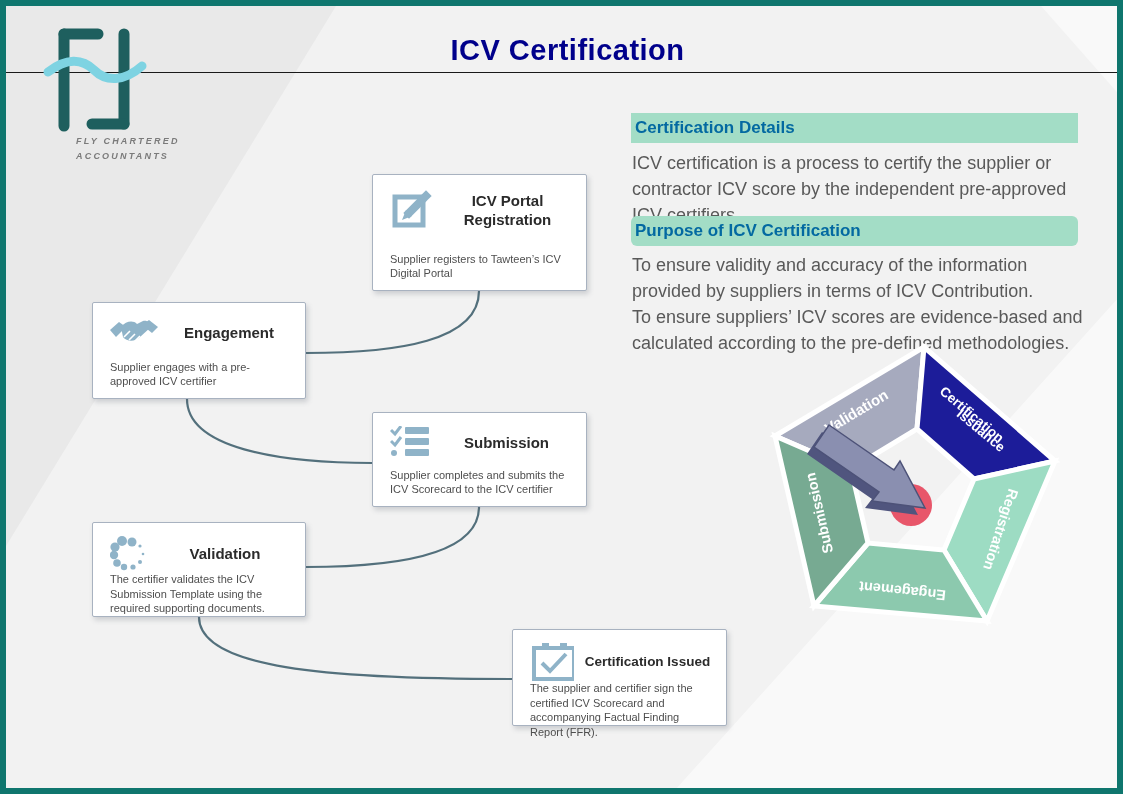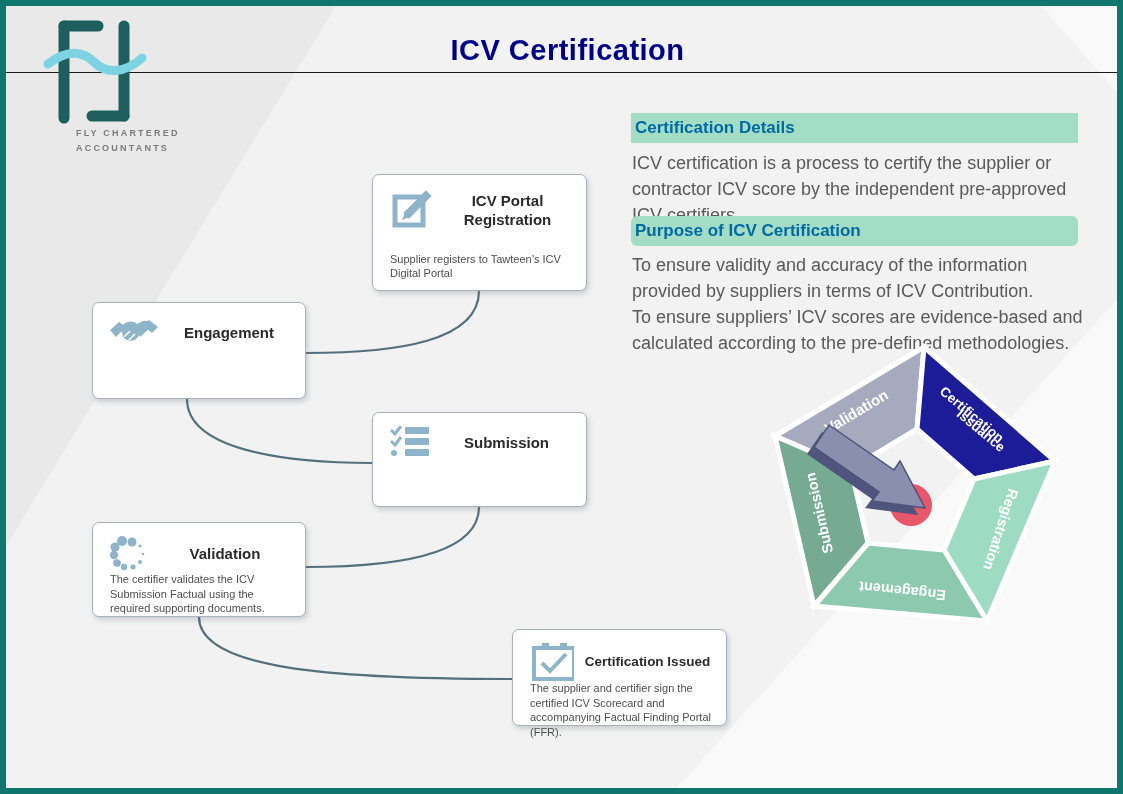--- a/index.html
+++ b/index.html
@@ -10,27 +10,27 @@
   }
   svg { display:block; }
   .layer { position:absolute; left:0; top:0; width:1123px; height:794px; pointer-events:none; }
 
   .main-title {
     position:absolute; left:0; top:28px; width:1123px; text-align:center;
     font-size:29px; font-weight:bold; color:#00008b; letter-spacing:0.5px;
   }
   .header-rule { position:absolute; left:0; top:66px; width:1123px; height:1px; background:#1a1a1a; }
 
-  .logo-wrap { position:absolute; left:30px; top:0; width:150px; height:150px; }
+  .logo-wrap { position:absolute; left:30px; top:8px; width:150px; height:150px;font-style:italic; }
   .logo-text { position:absolute; left:40px; width:130px; color:#7b7b7b; font-size:9px; letter-spacing:2.2px; font-weight:bold; }
   .logo-text.l1 { top:122px; }
   .logo-text.l2 { top:137px; }
 
   .flow-box {
-    position:absolute; background:#fff; border:1px solid #a8b2c0; border-radius:7px;
+    position:absolute; background:#fff; border:1px solid #a8b2c0; border-radius:2px;
     box-shadow:2px 3px 5px rgba(90,100,110,0.25);
     display:flex; flex-direction:column; padding:13px 13px 9px 17px;
   }
   .box-head { display:flex; align-items:center; gap:8px; }
   .box-title { flex:1; text-align:center; font-weight:bold; font-size:15px; color:#2b2b2b; line-height:1.3; }
   .box-title.sm { font-size:13.5px; }
   .box-desc { margin-top:auto; font-size:11px; color:#4e4e4e; line-height:1.32; }
 
   .section-bar {
     position:absolute; left:625px; width:447px; height:30px; background:#a3ddc6;
@@ -96,66 +96,68 @@
   <div class="flow-box" style="left:86px; top:296px; width:214px; height:97px;">
     <div class="box-head">
       <svg width="48" height="34" viewBox="0 0 48 34">
         <polygon points="0,14 9,6 16,11 6,21" fill="#8fb3c8"></polygon>
         <polygon points="48,11 39,4 32,9 42,17" fill="#8fb3c8"></polygon>
         <path d="M11,11 C16,5 23,4 27,8 L33,5 C37,4 41,7 41,11 L30,21 C25,26 17,26 13,21 Z" fill="#8fb3c8"></path>
         <path d="M14,21 L20,15 M19,24 L25,18 M25,25 L30,20" stroke="#ffffff" stroke-width="1.6" fill="none"></path>
       </svg>
       <div class="box-title">Engagement</div>
     </div>
+    <div class="box-desc">Supplier engages with a pre-approved ICV certifier</div>
   </div>
 
   <div class="flow-box" style="left:366px; top:406px; width:215px; height:95px;">
     <div class="box-head">
       <svg width="42" height="34" viewBox="0 0 42 34">
         <rect x="15" y="1" width="24" height="7" rx="1" fill="#8fb3c8"></rect>
         <rect x="15" y="12" width="24" height="7" rx="1" fill="#8fb3c8"></rect>
         <rect x="15" y="23" width="24" height="7" rx="1" fill="#8fb3c8"></rect>
         <path d="M1,4 L5,8 L11,0" stroke="#8fb3c8" stroke-width="3" fill="none"></path>
         <path d="M1,15 L5,19 L11,11" stroke="#8fb3c8" stroke-width="3" fill="none"></path>
         <circle cx="4" cy="27" r="3" fill="#8fb3c8"></circle>
       </svg>
       <div class="box-title">Submission</div>
     </div>
+    <div class="box-desc">Supplier completes and submits the ICV Scorecard to the ICV certifier</div>
   </div>
 
   <div class="flow-box" style="left:86px; top:516px; width:214px; height:95px;">
     <div class="box-head">
       <svg width="40" height="36" viewBox="0 0 40 36">
         <circle cx="12" cy="5" r="5" fill="#8fb3c8"></circle>
         <circle cx="22" cy="6" r="4.5" fill="#8fb3c8"></circle>
         <circle cx="30" cy="10" r="1.6" fill="#8fb3c8"></circle>
         <circle cx="33" cy="18" r="1.3" fill="#8fb3c8"></circle>
         <circle cx="30" cy="26" r="2" fill="#8fb3c8"></circle>
         <circle cx="23" cy="31" r="2.6" fill="#8fb3c8"></circle>
         <circle cx="14" cy="31" r="3.2" fill="#8fb3c8"></circle>
         <circle cx="7" cy="27" r="3.8" fill="#8fb3c8"></circle>
         <circle cx="4" cy="19" r="4.2" fill="#8fb3c8"></circle>
         <circle cx="5" cy="11" r="4.6" fill="#8fb3c8"></circle>
       </svg>
       <div class="box-title">Validation</div>
     </div>
-    <div class="box-desc">The certifier validates the ICV Submission Factual using the required supporting documents.</div>
+    <div class="box-desc">The certifier validates the ICV Submission Template using the required supporting documents.</div>
   </div>
 
   <div class="flow-box" style="left:506px; top:623px; width:215px; height:97px; ">
     <div class="box-head">
       <svg width="44" height="38" viewBox="0 0 44 38">
         <rect x="12" y="0" width="7" height="8" fill="#8fb3c8"></rect>
         <rect x="30" y="0" width="7" height="8" fill="#8fb3c8"></rect>
         <rect x="4" y="5" width="40" height="31" fill="#ffffff" stroke="#8fb3c8" stroke-width="4"></rect>
         <path d="M12,20 L20,28 L36,11" stroke="#8fb3c8" stroke-width="4" fill="none"></path>
       </svg>
       <div class="box-title sm">Certification Issued</div>
     </div>
-    <div class="box-desc">The supplier and certifier sign the certified ICV Scorecard and accompanying Factual Finding Portal (FFR).</div>
+    <div class="box-desc">The supplier and certifier sign the certified ICV Scorecard and accompanying Factual Finding Report (FFR).</div>
   </div>
 
   <div class="section-bar" style="top:107px;">Certification Details</div>
   <div class="section-body" style="top:144px;">ICV certification is a process to certify the supplier or contractor ICV score by the independent pre-approved ICV certifiers.</div>
 
   <div class="section-bar" style="top:210px;border-radius:6px;">Purpose of ICV Certification</div>
   <div class="section-body" style="top:246px;">
     <div>To ensure validity and accuracy of the information provided by suppliers in terms of ICV Contribution.</div>
     <div>To ensure suppliers’ ICV scores are evidence-based and calculated according to the pre-defined methodologies.</div>
   </div>

